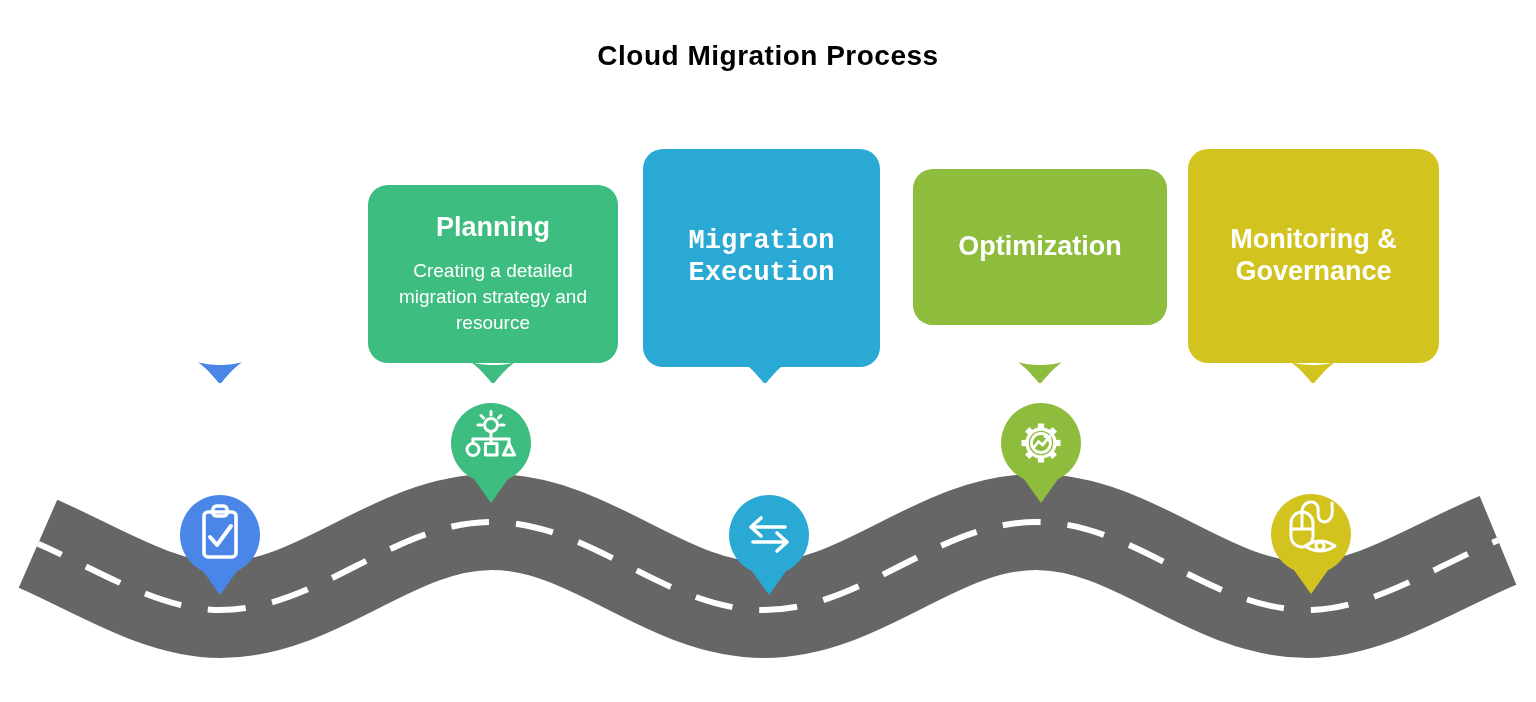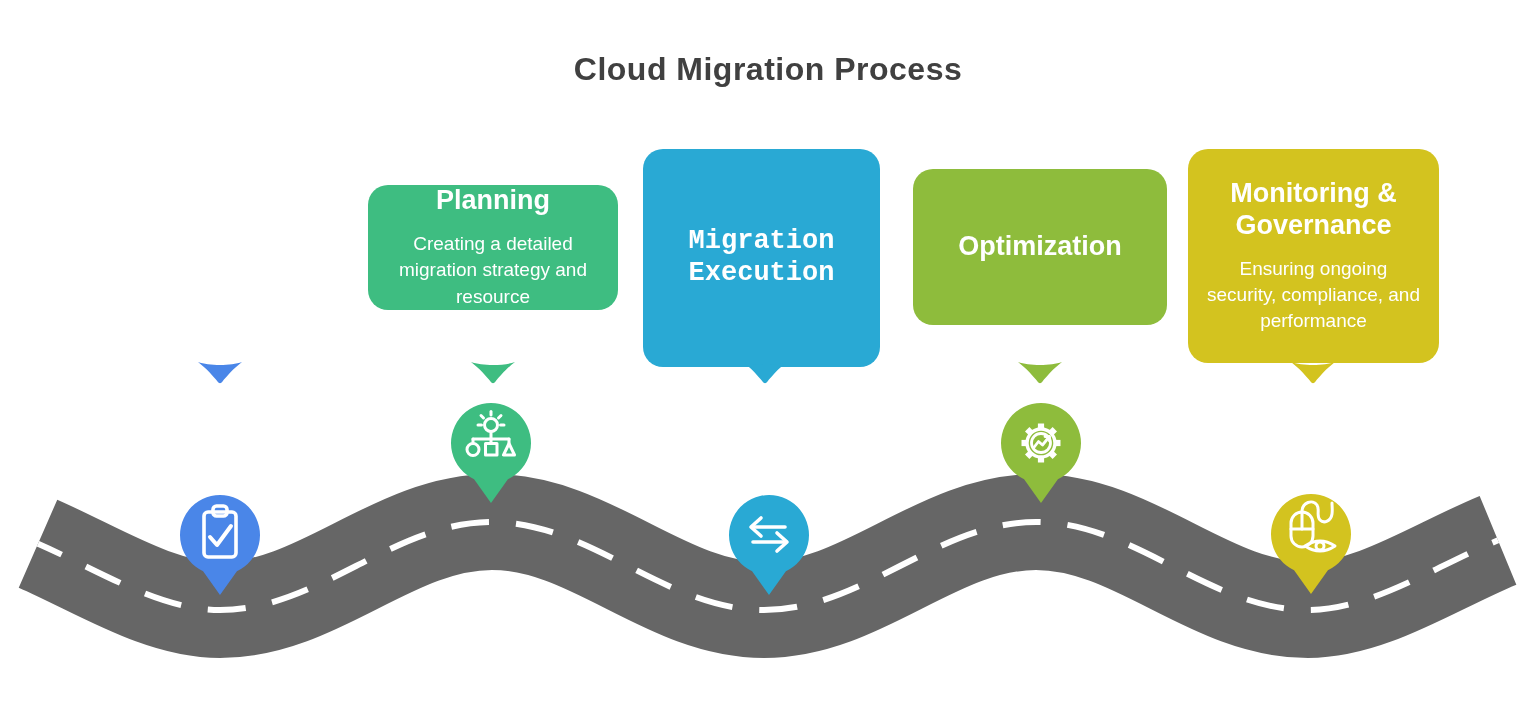--- a/index.html
+++ b/index.html
@@ -6,27 +6,27 @@
   #canvas {
     position: relative;
     width: 1536px;
     height: 702px;
     background: #ffffff;
     overflow: hidden;
     font-family: "Liberation Sans", sans-serif;
   }
   .main-title {
     position: absolute;
-    top: 51px;
+    top: 40px;
     left: 0;
     width: 100%;
     text-align: center;
-    font-size: 32px;
+    font-size: 28px;
     font-weight: bold;
-    color: #404040;
+    color: #000000;
     letter-spacing: 0.5px;
   }
   .stage-card {
     position: absolute;
     border-radius: 20px;
     color: #ffffff;
     text-align: center;
     display: flex;
     flex-direction: column;
     justify-content: center;
@@ -50,21 +50,21 @@
     position: absolute;
     width: 44px;
     height: 24px;
   }
   .pin {
     position: absolute;
     width: 80px;
     height: 100px;
   }
   #card-1 { left: 94px;   top: 165px; width: 253px; height: 198px; }
-  #card-2 { left: 368px;  top: 185px; width: 250px; height: 125px; }
+  #card-2 { left: 368px;  top: 185px; width: 250px; height: 178px; }
   #card-3 { left: 643px;  top: 149px; width: 237px; height: 218px; font-family: Liberation Mono, monospace; }
   #card-4 { left: 913px;  top: 169px; width: 254px; height: 156px; }
   #card-5 { left: 1188px; top: 149px; width: 251px; height: 214px; }
   #tail-1 { left: 198px;  top: 362px; }
   #tail-2 { left: 471px;  top: 362px; }
   #tail-3 { left: 743px;  top: 362px; }
   #tail-4 { left: 1018px; top: 362px; }
   #tail-5 { left: 1291px; top: 362px; }
   #pin-1 { left: 180px;  top: 495px; }
   #pin-2 { left: 451px;  top: 403px; }
@@ -107,21 +107,20 @@
 
   <div id="card-4" class="stage-card" style="background: rgb(142, 188, 60);">
     <h2>Optimization</h2>
   </div>
   <svg id="tail-4" class="card-tail" viewBox="0 0 44 24">
     <path d="M0,0 C11,4 33,4 44,0 C36,6 28,15 24.5,19.5 C22.8,21.8 21.2,21.8 19.5,19.5 C16,15 8,6 0,0 Z" fill="#8ebc3c"></path>
   </svg>
 
   <div id="card-5" class="stage-card" style="background: rgb(211, 195, 31);">
     <h2>Monitoring &amp; Governance</h2>
-    <p>Ensuring ongoing security, compliance, and performance</p>
   </div>
   <svg id="tail-5" class="card-tail" viewBox="0 0 44 24">
     <path d="M0,0 C11,4 33,4 44,0 C36,6 28,15 24.5,19.5 C22.8,21.8 21.2,21.8 19.5,19.5 C16,15 8,6 0,0 Z" fill="#d3c31f"></path>
   </svg>
 
   <svg id="pin-1" class="pin" viewBox="0 0 80 100">
     <path d="M40 100 L23.1 76.3 A40 40 0 1 1 56.9 76.3 Z" fill="#4a86e8"></path>
     <g class="icon-stroke">
       <rect x="24" y="17" width="32" height="45" rx="4" stroke-width="3.6"></rect>
       <rect x="33" y="11" width="14" height="10" rx="3.5" stroke-width="3.6"></rect>

